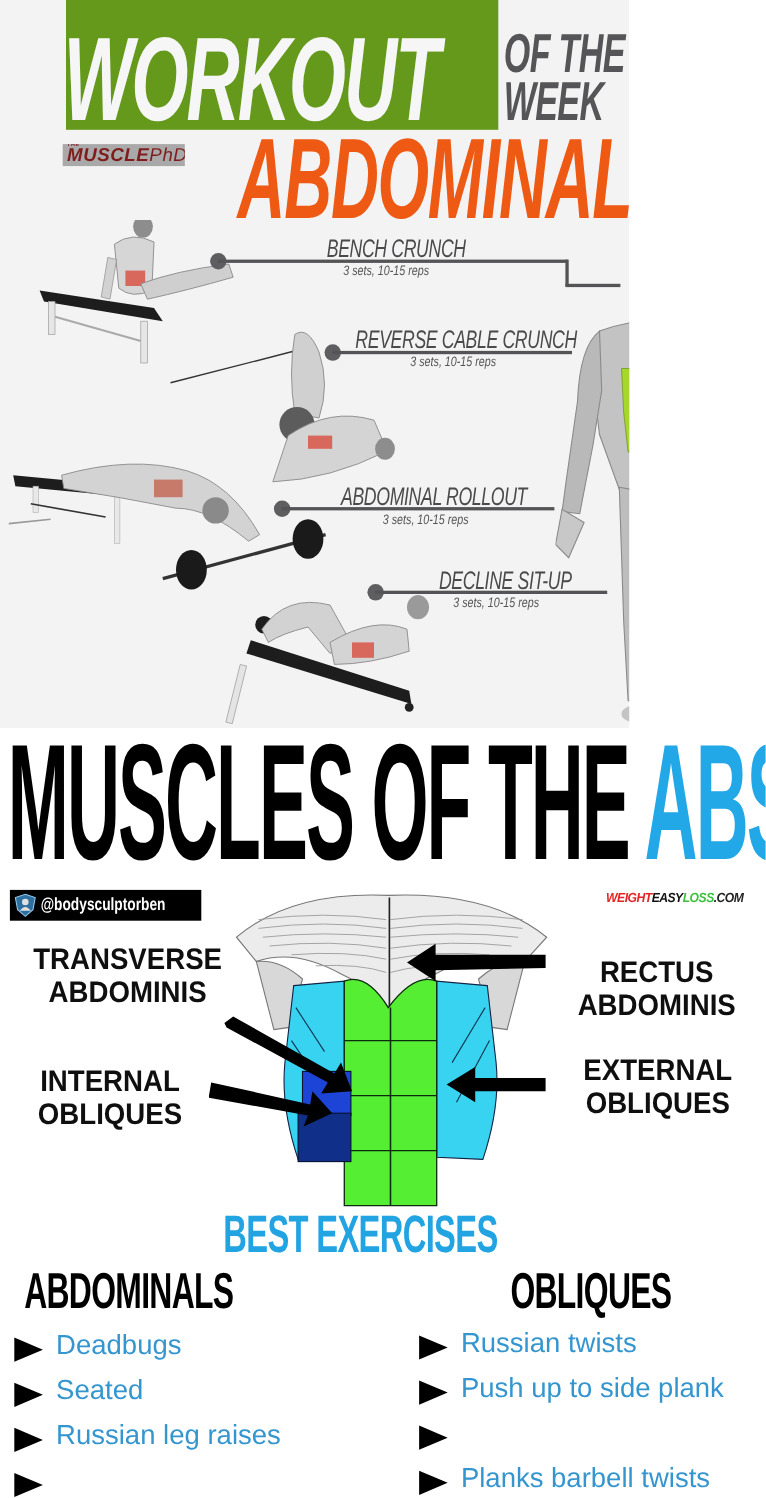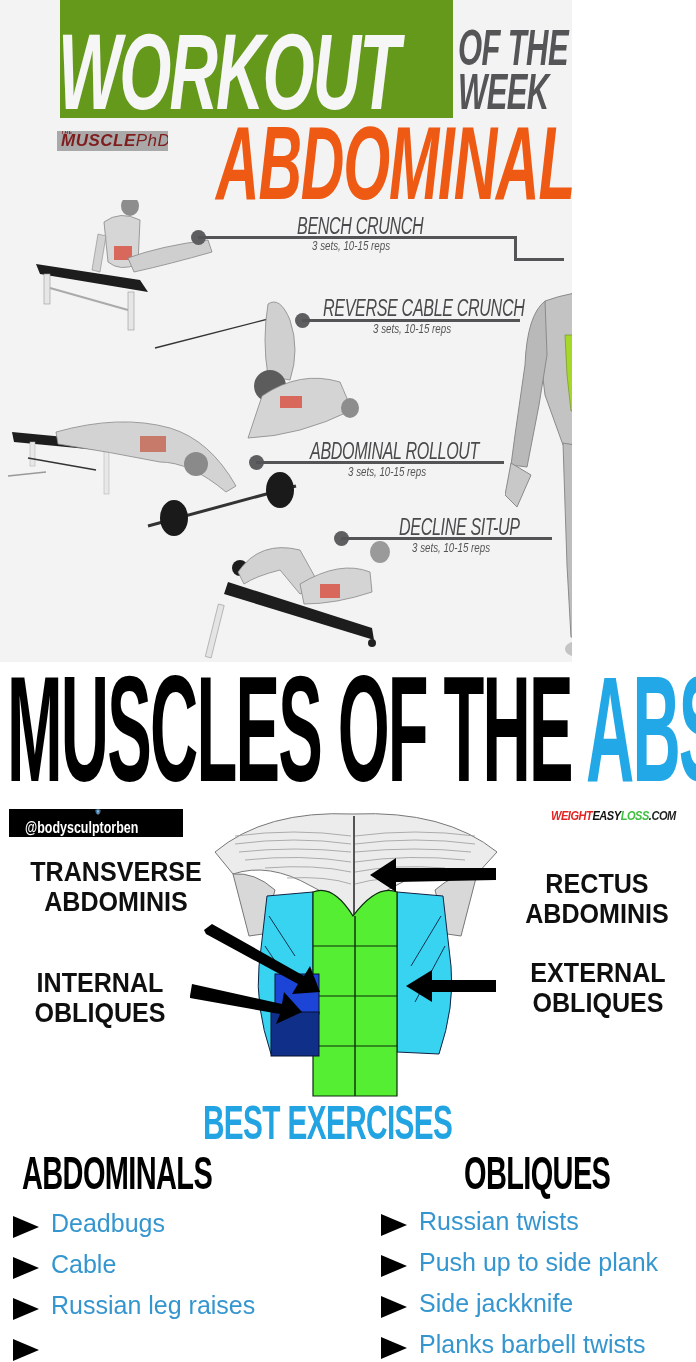--- a/index.html
+++ b/index.html
@@ -28,21 +28,21 @@
   .ex-sub { position:absolute; font-family:"Liberation Sans", sans-serif; font-size:12.5px; color:#555;
     transform:scaleX(0.78); transform-origin:left top; white-space:nowrap; }
   .leader { position:absolute; height:3px; background:#545456; }
   .dot { position:absolute; width:15px; height:15px; border-radius:50%; background:#5e5e60; }
 
   
   .bottom { position:absolute; left:0; top:662px; width:696px; height:700px; background:#ffffff; }
   .muscles-title { position:absolute; left:7px; top:2px; font-family:"Liberation Sans", sans-serif; font-weight:bold;
     font-size:150px; line-height:130px; color:#000; transform:scaleX(0.445); transform-origin:left top; white-space:nowrap; letter-spacing:-4px; }
   .muscles-title .abs { color:#22a8e6; }
-  .handle-badge { position:absolute; left:9px; top:147px; width:174px; height:28px; background:#000; display:flex; align-items:center; gap:4px; padding-left:4px;flex-direction:column; }
+  .handle-badge { position:absolute; left:9px; top:147px; width:174px; height:28px; background:#000; display:flex; align-items:center; gap:4px; padding-left:4px; }
   .handle-badge .logo { width:20px; height:22px; }
   .handle-badge .txt { color:#fff; font-weight:bold; font-size:16px; transform:scaleX(0.78); transform-origin:left center; white-space:nowrap; }
   .wel { position:absolute; left:551px; top:147px; font-size:12px; font-weight:bold; font-style:italic; white-space:nowrap; transform:scaleX(0.92); transform-origin:left top; letter-spacing:-0.5px; }
   .wel .w1 { color:#e52323; } .wel .w2 { color:#111; } .wel .w3 { color:#3fbf3f; } .wel .w4 { color:#222; }
 
   .label-big { position:absolute; font-family:"Liberation Sans", sans-serif; font-weight:bold; font-size:27px; line-height:30px;
     color:#0f0f0f; text-align:center; white-space:nowrap; transform:scaleX(0.93); }
   .best { position:absolute; left:203px; top:437px; font-weight:bold; font-size:48px; line-height:48px; color:#23a4e2;
     transform:scaleX(0.62); transform-origin:left top; white-space:nowrap; letter-spacing:-1px; }
   .col-head { position:absolute; font-weight:bold; font-size:46px; line-height:46px; color:#000;
@@ -258,21 +258,21 @@
   <div class="col-head" style="left:22px;top:488px">ABDOMINALS</div>
   <div class="col-head" style="left:464px;top:488px">OBLIQUES</div>
 
   <ul class="ex-list" style="left:13px;top:535px">
     <li>
         <span class="tri"></span>
         <span class="lbl">Deadbugs</span>
       </li>
     <li>
         <span class="tri"></span>
-        <span class="lbl">Cable</span>
+        <span class="lbl">Seated</span>
       </li>
     <li>
         <span class="tri"></span>
         <span class="lbl">Russian leg raises</span>
       </li>
     <li>
         <span class="tri"></span>
       </li>
   </ul>
 
@@ -280,20 +280,19 @@
     <li>
         <span class="tri"></span>
         <span class="lbl">Russian twists</span>
       </li>
     <li>
         <span class="tri"></span>
         <span class="lbl">Push up to side plank</span>
       </li>
     <li>
         <span class="tri"></span>
-        <span class="lbl">Side jackknife</span>
       </li>
     <li>
         <span class="tri"></span>
         <span class="lbl">Planks barbell twists</span>
       </li>
   </ul>
 </section>
 
 </body></html>

